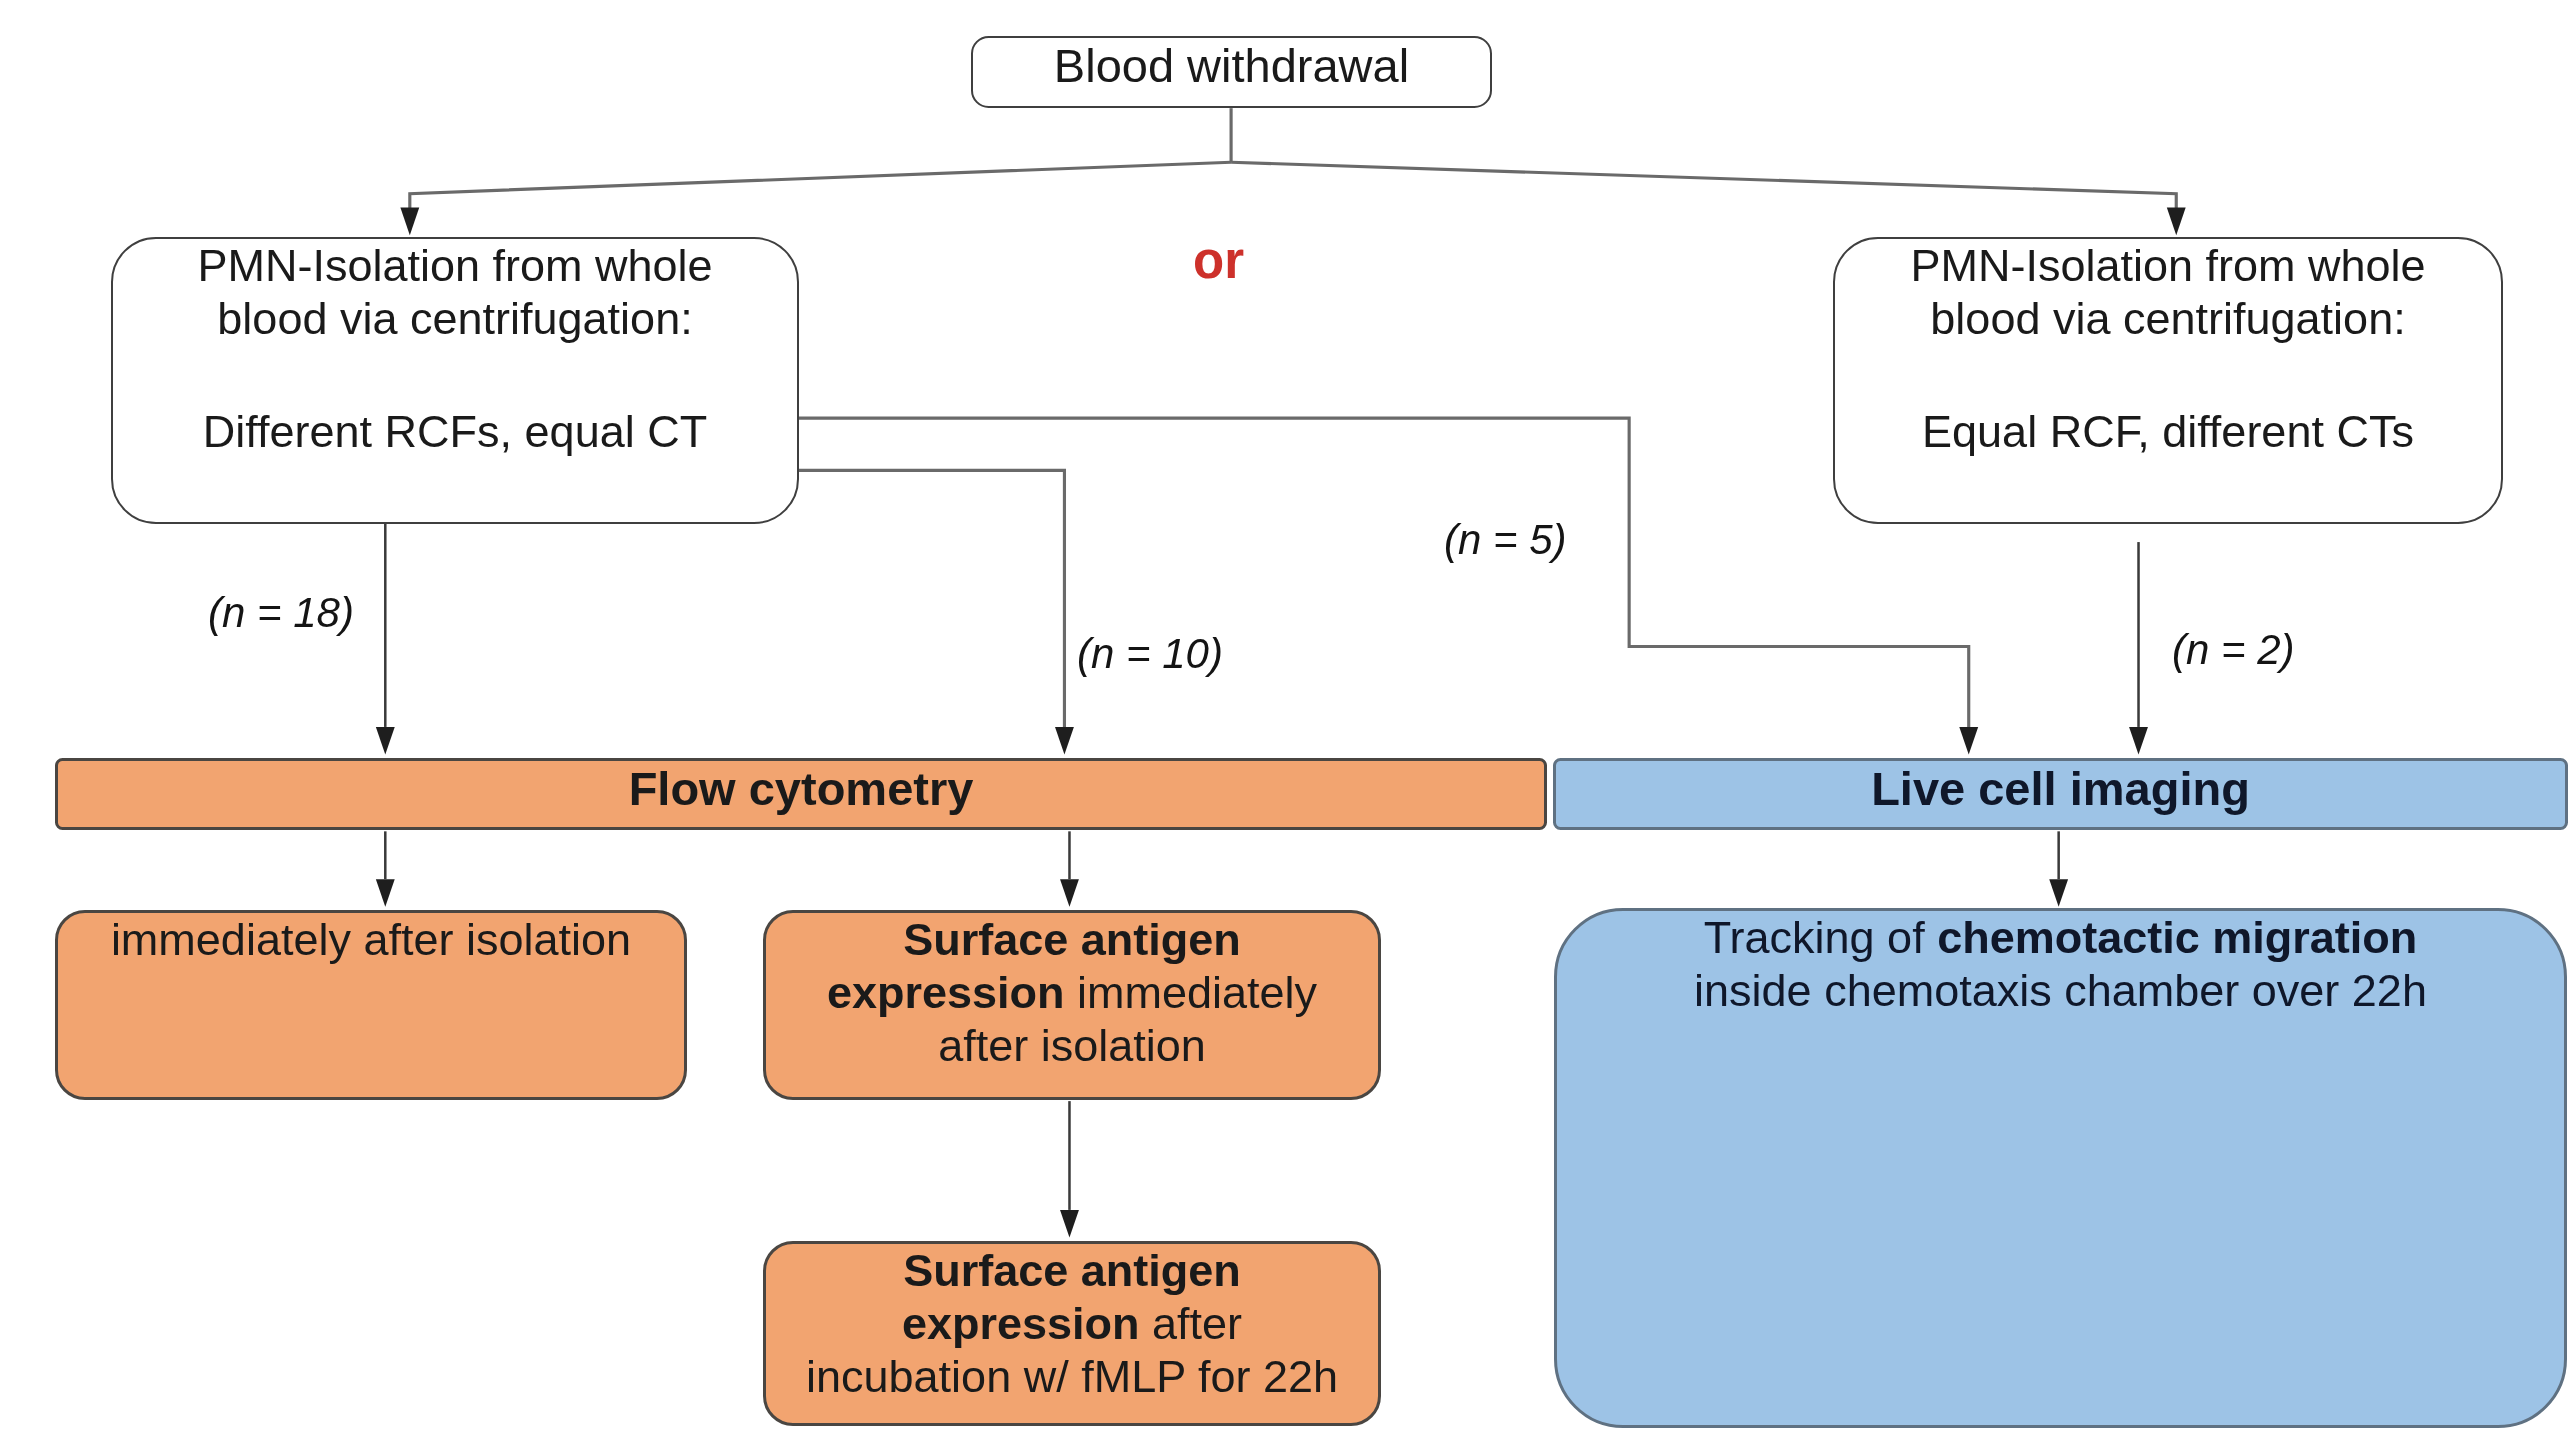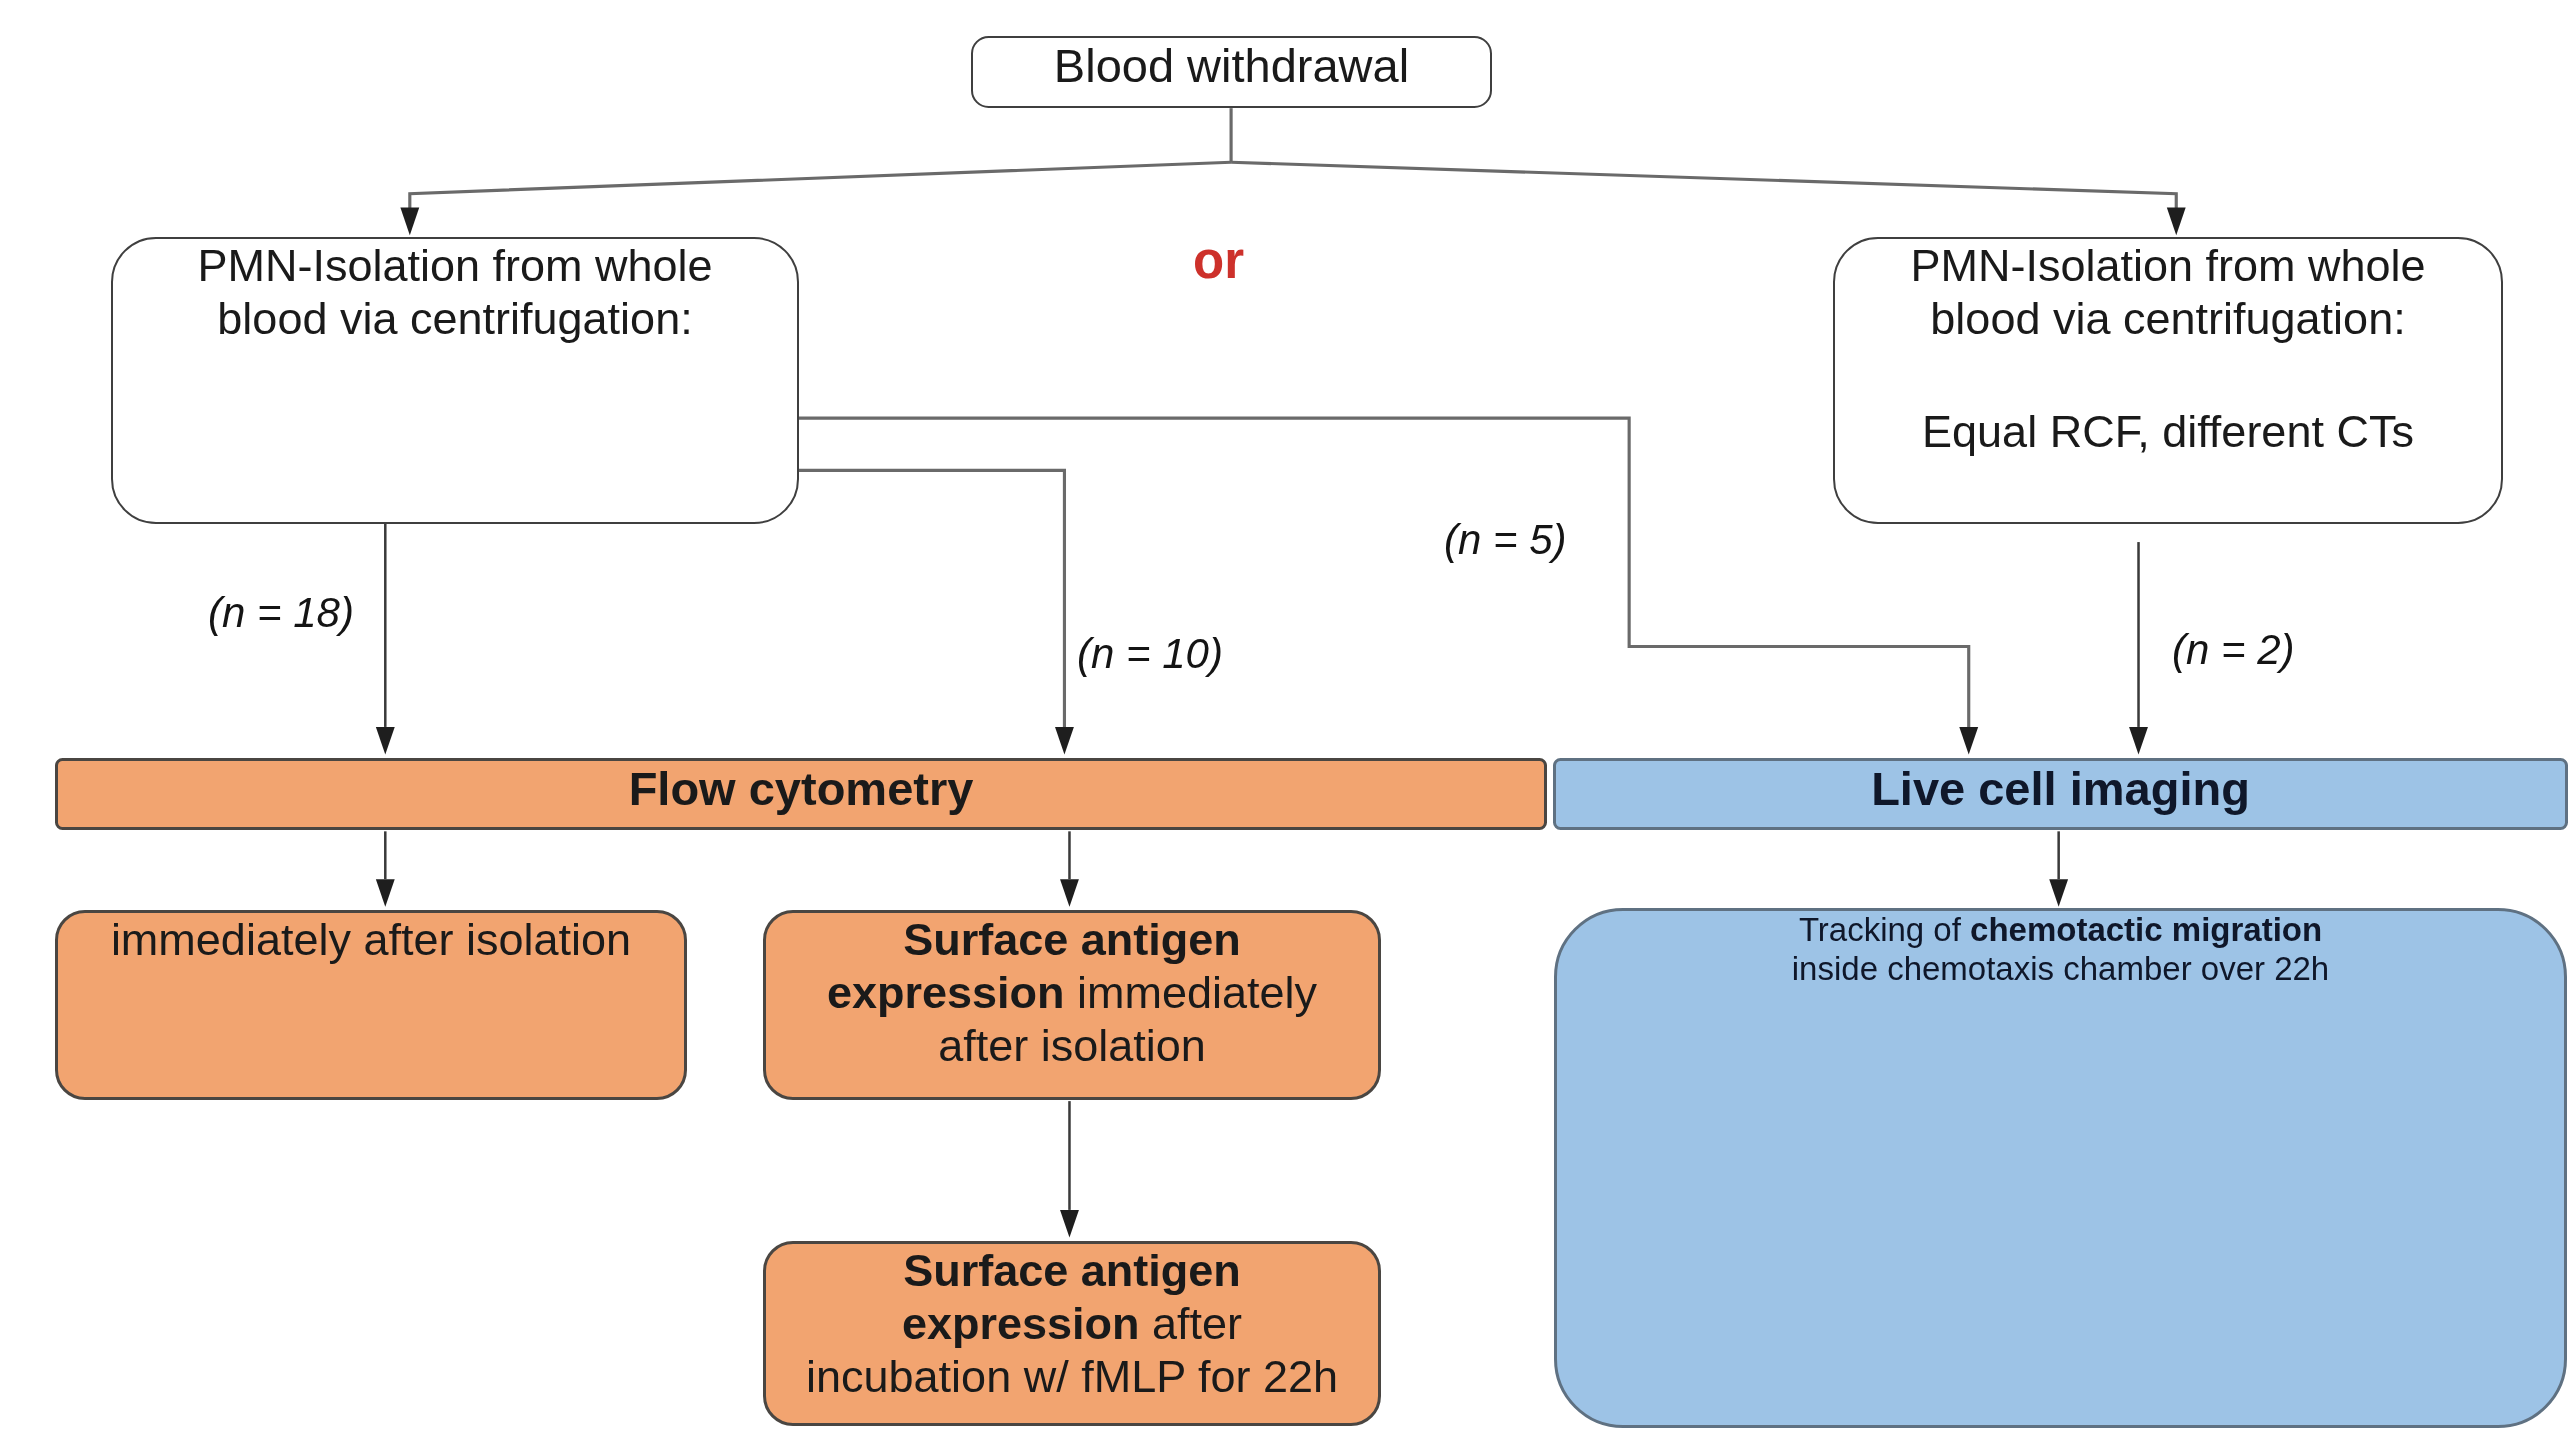--- a/index.html
+++ b/index.html
@@ -21,21 +21,21 @@
   .node .ln{white-space:nowrap;line-height:1.18;}
   .white-box{border:2.5px solid var(--border-white-box);border-radius:17.6px;font-size:47px;}
   .pmn-box{border:2.5px solid var(--border-white-box);border-radius:45px;font-size:45px;}
   .spacer{height:60px;}
   .bar{
     border-radius:7.5px;font-size:47px;font-weight:bold;
   }
   .bar.orange,.obox{background:var(--orange);border:3.1px solid var(--border-orange);}
   .bar.blue,.bbox{background:var(--blue);border:3.1px solid var(--border-blue);}
   .obox{border-radius:30px;font-size:45px;}
-  .bbox{border-radius:69px;font-size:33px;}
+  .bbox{border-radius:69px;font-size:45px;}
   .bbox .ln, .bar.blue{color:#0f172a;}
   .lbl{
     position:absolute;z-index:2;font-style:italic;font-size:42px;white-space:nowrap;
     color:#141414;
   }
   .or{
     position:absolute;z-index:2;font-weight:600;font-size:51px;
     color:var(--red);white-space:nowrap;
   }
   b{font-weight:bold;}
@@ -78,20 +78,21 @@
 <div class="node white-box" style="left:971px;top:36px;width:521px;height:72px;">
   <div class="ln">Blood withdrawal</div>
 </div>
 
 <div class="or" style="left:1193px;top:231px;">or</div>
 
 <div class="node pmn-box" style="left:111px;top:237px;width:688px;height:287px;">
   <div class="ln">PMN-Isolation from whole</div>
   <div class="ln">blood via centrifugation:</div>
   <div class="spacer"></div>
+  <div class="ln">Different RCFs, equal CT</div>
 </div>
 
 <div class="node pmn-box" style="left:1833px;top:237px;width:670px;height:287px;">
   <div class="ln">PMN-Isolation from whole</div>
   <div class="ln">blood via centrifugation:</div>
   <div class="spacer"></div>
   <div class="ln">Equal RCF, different CTs</div>
 </div>
 
 <div class="lbl" style="left:208px;top:589px;">(n = 18)</div>

